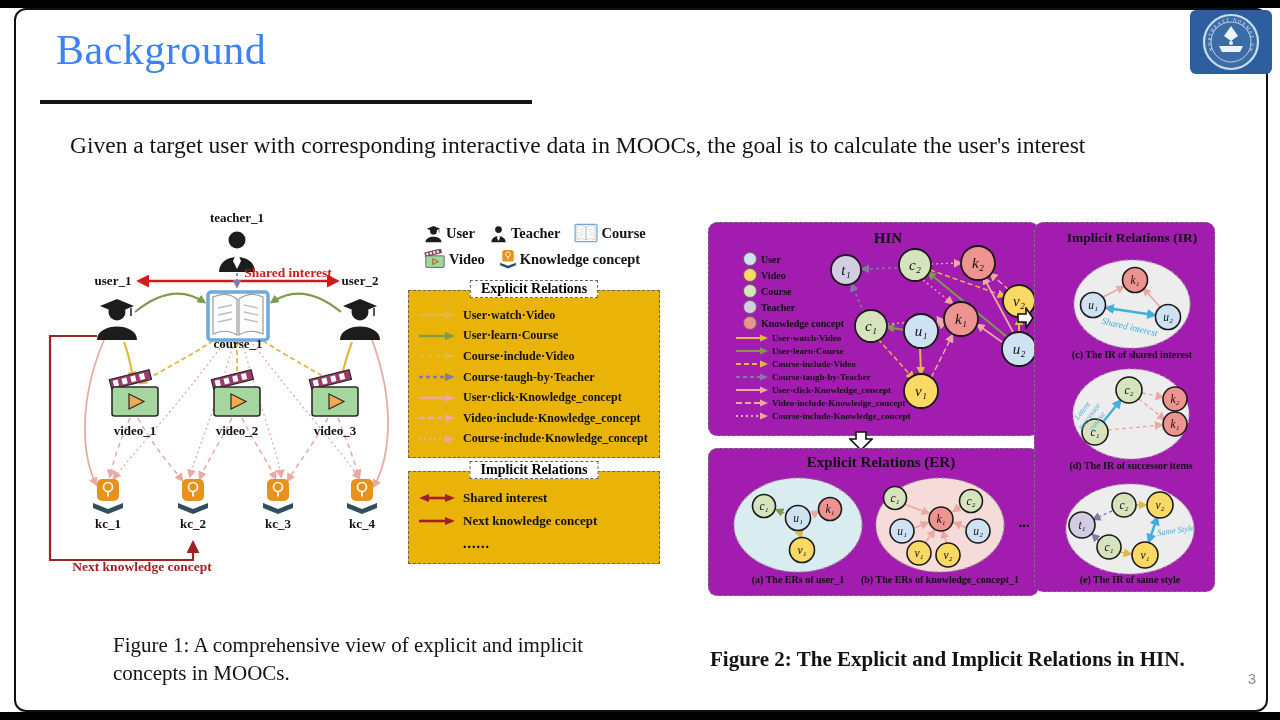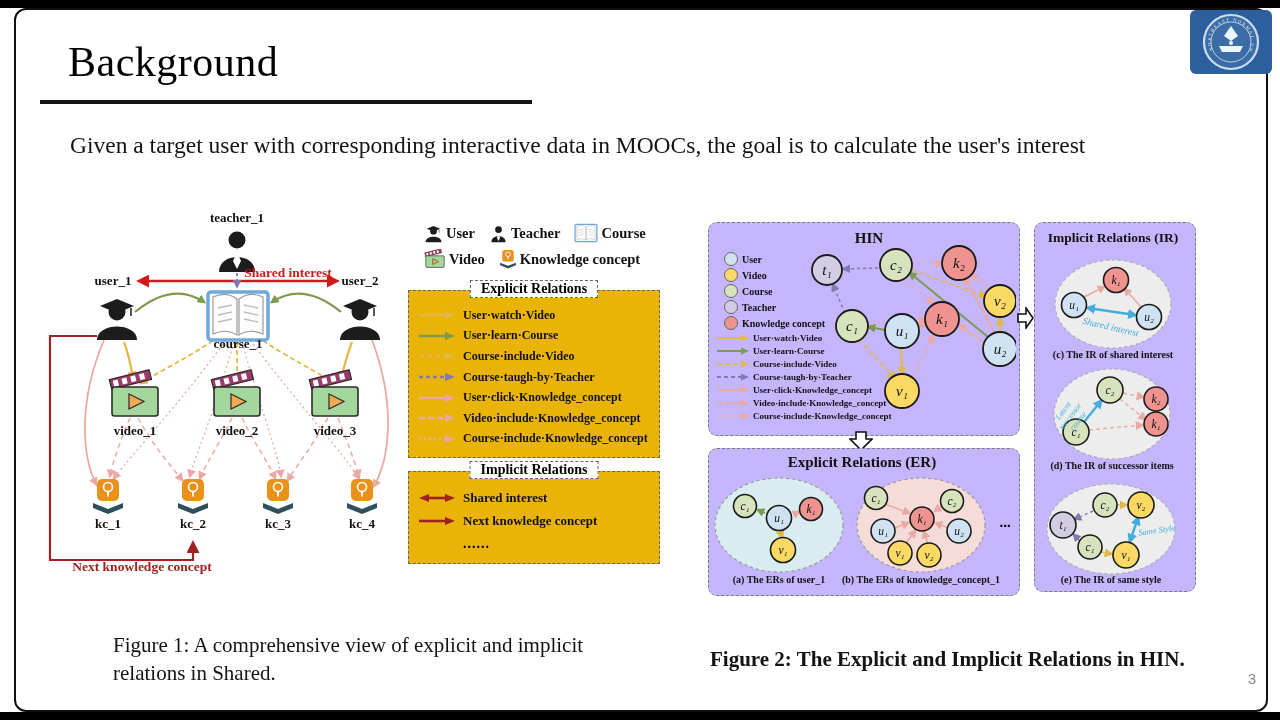--- a/index.html
+++ b/index.html
@@ -1,21 +1,21 @@
 <!DOCTYPE html>
 <html style="--yellow: #e0ba45; --olive: #7d9a4f; --purple: #8279ad; --pink: #eba9a3; --red: #cf1b1b; --darkred: #a02121; --blue: #41aede; --node-user: #cfe2f3; --node-video: #fcd964; --node-course: #d6e3bc; --node-teacher: #d3cde4; --node-kc: #ee938f; --ellipse-er-a: #d9ecf0; --ellipse-er-b: #f6dcd8; --ellipse-ir: #ededed; --logo-blue: #2d5e9e;"><head>
 <meta charset="utf-8">
 <style>
   html,body{margin:0;padding:0;}
   body{width:1280px;height:720px;background:#ffffff;font-family:"Liberation Serif",serif;position:relative;overflow:hidden;}
   .bar{position:absolute;left:0;width:1280px;background:#000;}
   .bar.top{top:0;height:8px;}
   .bar.bottom{bottom:0;height:8px;}
   .frame{position:absolute;left:14px;top:8px;width:1250px;height:700px;border:2.5px solid #101010;border-radius:12px;}
-  .title{position:absolute;left:52px;top:22px;font-size:42px;font-weight:400;color:#000000;margin:16px;letter-spacing:0.5px;}
+  .title{position:absolute;left:52px;top:22px;font-size:42px;font-weight:400;color:#3b82f6;margin:4px;letter-spacing:0.5px;}
   .rule{position:absolute;left:40px;top:100px;width:492px;height:4px;background:#151515;}
   .body-text{position:absolute;left:58px;top:116px;width:1170px;font-size:23.5px;line-height:34px;color:#131313;margin:12px;}
   .logo{position:absolute;left:1190px;top:10px;}
   .caption{position:absolute;font-size:21px;color:#131313;line-height:28px;}
   .cap1{left:113px;top:610px;width:520px;}
   .cap2{left:710px;top:624px;width:480px;font-weight:bold;}
   .pagenum{position:absolute;right:24px;top:670px;font-size:15px;color:#8a8a8a;font-family:"Liberation Sans",sans-serif;}
   .fig1-svg{position:absolute;left:38px;top:206px;}
   .icon-legend{position:absolute;left:424px;top:220px;width:245px;font-weight:bold;font-size:14.5px;color:#111;}
   .icon-legend .row{display:flex;align-items:center;gap:4px;height:26px;}
@@ -23,21 +23,21 @@
   .lg-box{position:absolute;border:1.6px dashed #666;background:#eab308;}
   .lg-box .tab{position:absolute;top:-11px;left:50%;transform:translateX(-50%);background:#fff;border:1.6px dashed #666;padding:0 10px;font-weight:bold;font-size:14px;white-space:nowrap;}
   .exp-box{left:408px;top:290px;width:250px;height:166px;}
   .imp-box{left:408px;top:471px;width:250px;height:91px;}
   .lg-rows{padding:14px 6px 0 8px;}
   .lg-row{display:flex;align-items:center;gap:6px;height:20.6px;}
   .imp-box .lg-row{height:23px;}
   .lg-label{font-weight:bold;font-size:12px;color:#111;white-space:nowrap;}
   .imp-box .lg-label{font-size:13px;}
   .dots{margin-left:46px;font-weight:bold;font-size:14px;letter-spacing:1px;}
-  .panel{position:absolute;border:1.6px dashed #7a7a7a;border-radius:9px;background:#c4b5fd;}
+  .panel{position:absolute;border:1.6px dashed #7a7a7a;border-radius:9px;background:#a21caf;padding-left:19px;}
   .hin-panel{left:708px;top:222px;width:310px;height:212px;}
   .er-panel{left:708px;top:448px;width:310px;height:146px;}
   .ir-panel{left:1034px;top:222px;width:160px;height:368px;}
   .flow{position:absolute;}
   svg text{font-family:"Liberation Serif",serif;}
   .f1-label{font-weight:bold;font-size:13px;fill:#111;text-anchor:middle;}
   .red-note{font-weight:bold;font-size:13.5px;text-anchor:middle;}
   .panel-title{font-weight:bold;font-size:15px;fill:#111;text-anchor:middle;}
   .ir-title{font-weight:bold;font-size:13.5px;fill:#111;text-anchor:middle;}
   .node-label{font-style:italic;font-size:15px;fill:#101010;text-anchor:middle;}
@@ -310,21 +310,21 @@
       <span class="lg-label">Next knowledge concept</span>
     </div>
     <div class="lg-row">
       <span class="dots">......</span>
     </div>
   </div>
 </div>
 
 <p class="caption cap1">
   <span>Figure 1: A comprehensive view of explicit and implicit</span><br>
-  <span>relations in Shared.</span>
+  <span>concepts in MOOCs.</span>
 </p>
 
 <div class="panel hin-panel">
 <svg width="307" height="209" viewBox="0 0 307 209">
   <text class="panel-title" x="160" y="20">HIN</text>
 
   <g>
     <circle cx="22" cy="36" r="6.5" style="fill:var(--node-user)" stroke="#666" stroke-width="1"></circle>
     <text class="hin-lg" x="33" y="39.5">User</text>
     <circle cx="22" cy="52" r="6.5" style="fill:var(--node-video)" stroke="#666" stroke-width="1"></circle>

